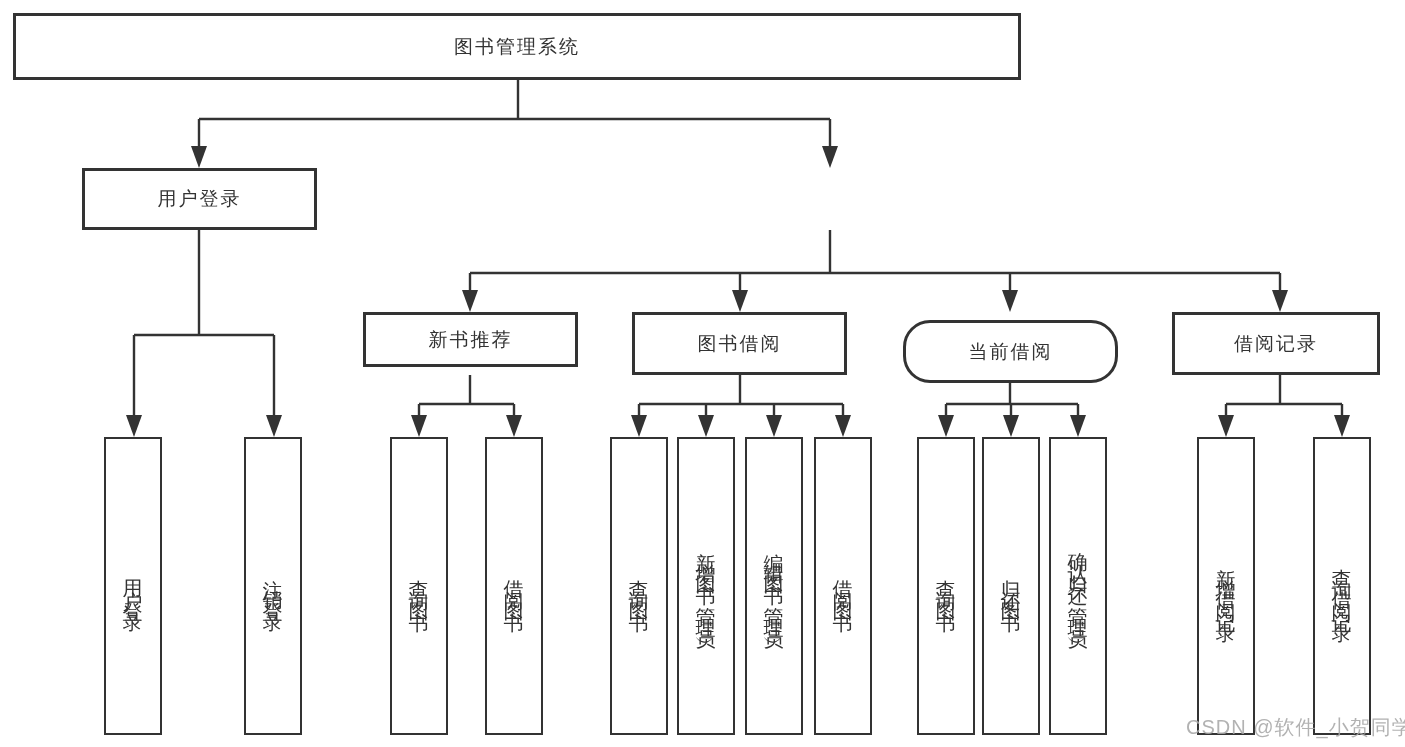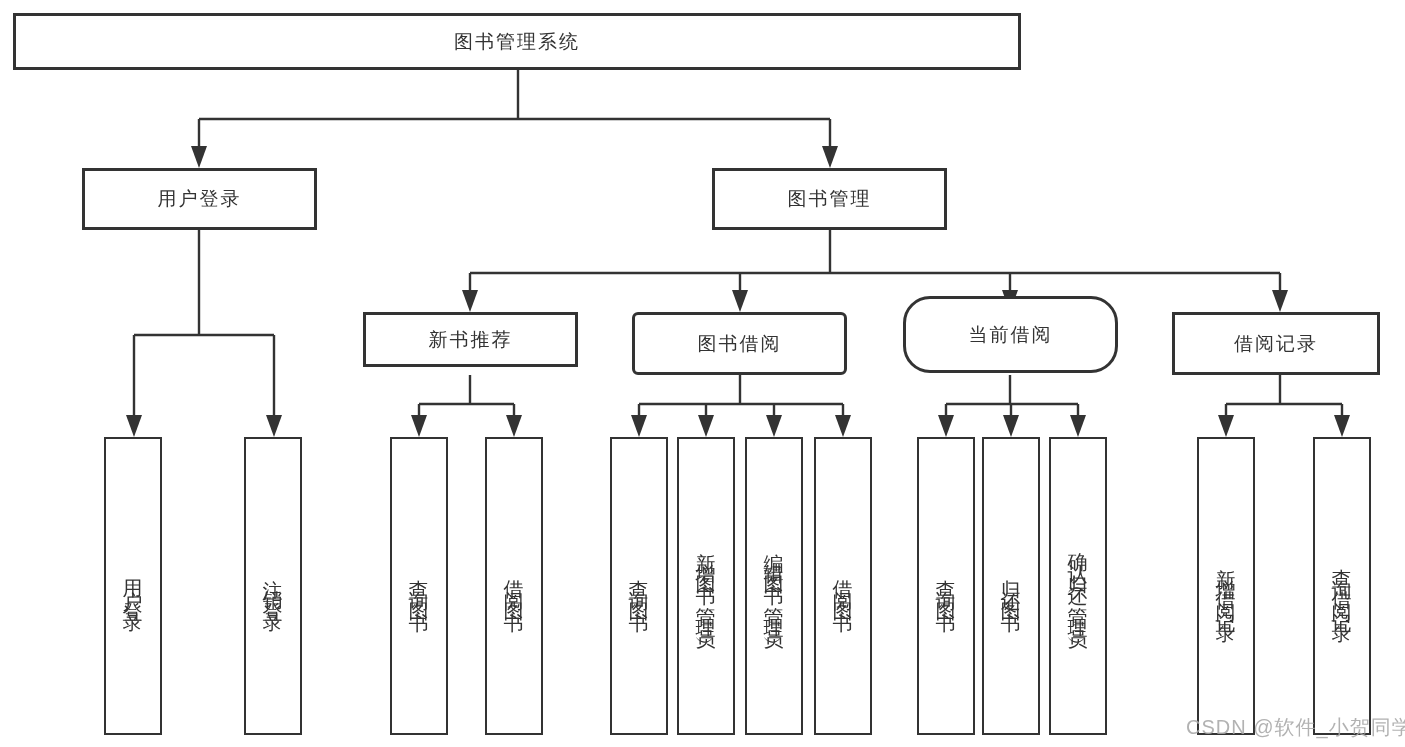--- a/index.html
+++ b/index.html
@@ -67,38 +67,35 @@
       <polygon points="766,415 782,415 774,437"></polygon>
       <polygon points="835,415 851,415 843,437"></polygon>
       <polygon points="938,415 954,415 946,437"></polygon>
       <polygon points="1003,415 1019,415 1011,437"></polygon>
       <polygon points="1070,415 1086,415 1078,437"></polygon>
       <polygon points="1218,415 1234,415 1226,437"></polygon>
       <polygon points="1334,415 1350,415 1342,437"></polygon>
     </g>
   </svg>
 
-  <div class="box" style="left:13px;top:13px;width:1008px;height:57px;">
+  <div class="box" style="left:13px;top:13px;width:1008px;height:67px;">
     <span class="hlabel">图书管理系统</span>
   </div>
 
   <div class="box" style="left:82px;top:168px;width:235px;height:62px;">
     <span class="hlabel">用户登录</span>
   </div>
-  <div class="box" style="left:712px;top:168px;width:235px;height:62px;">
-    <span class="hlabel">图书管理</span>
-  </div>
 
   <div class="box" style="left:363px;top:312px;width:215px;height:55px;">
     <span class="hlabel">新书推荐</span>
   </div>
-  <div class="box" style="left:632px;top:312px;width:215px;height:63px;border-radius:6px;">
+  <div class="box" style="left:632px;top:312px;width:215px;height:63px;">
     <span class="hlabel">图书借阅</span>
   </div>
-  <div class="box" style="left:903px;top:296px;width:215px;height:77px;border-radius:27px;">
+  <div class="box" style="left:903px;top:320px;width:215px;height:63px;border-radius:27px;">
     <span class="hlabel">当前借阅</span>
   </div>
   <div class="box" style="left:1172px;top:312px;width:208px;height:63px;">
     <span class="hlabel">借阅记录</span>
   </div>
 
   <div class="box vbox" style="left:104px;">
     <span class="vlabel">用户登录</span>
   </div>
   <div class="box vbox" style="left:244px;">

